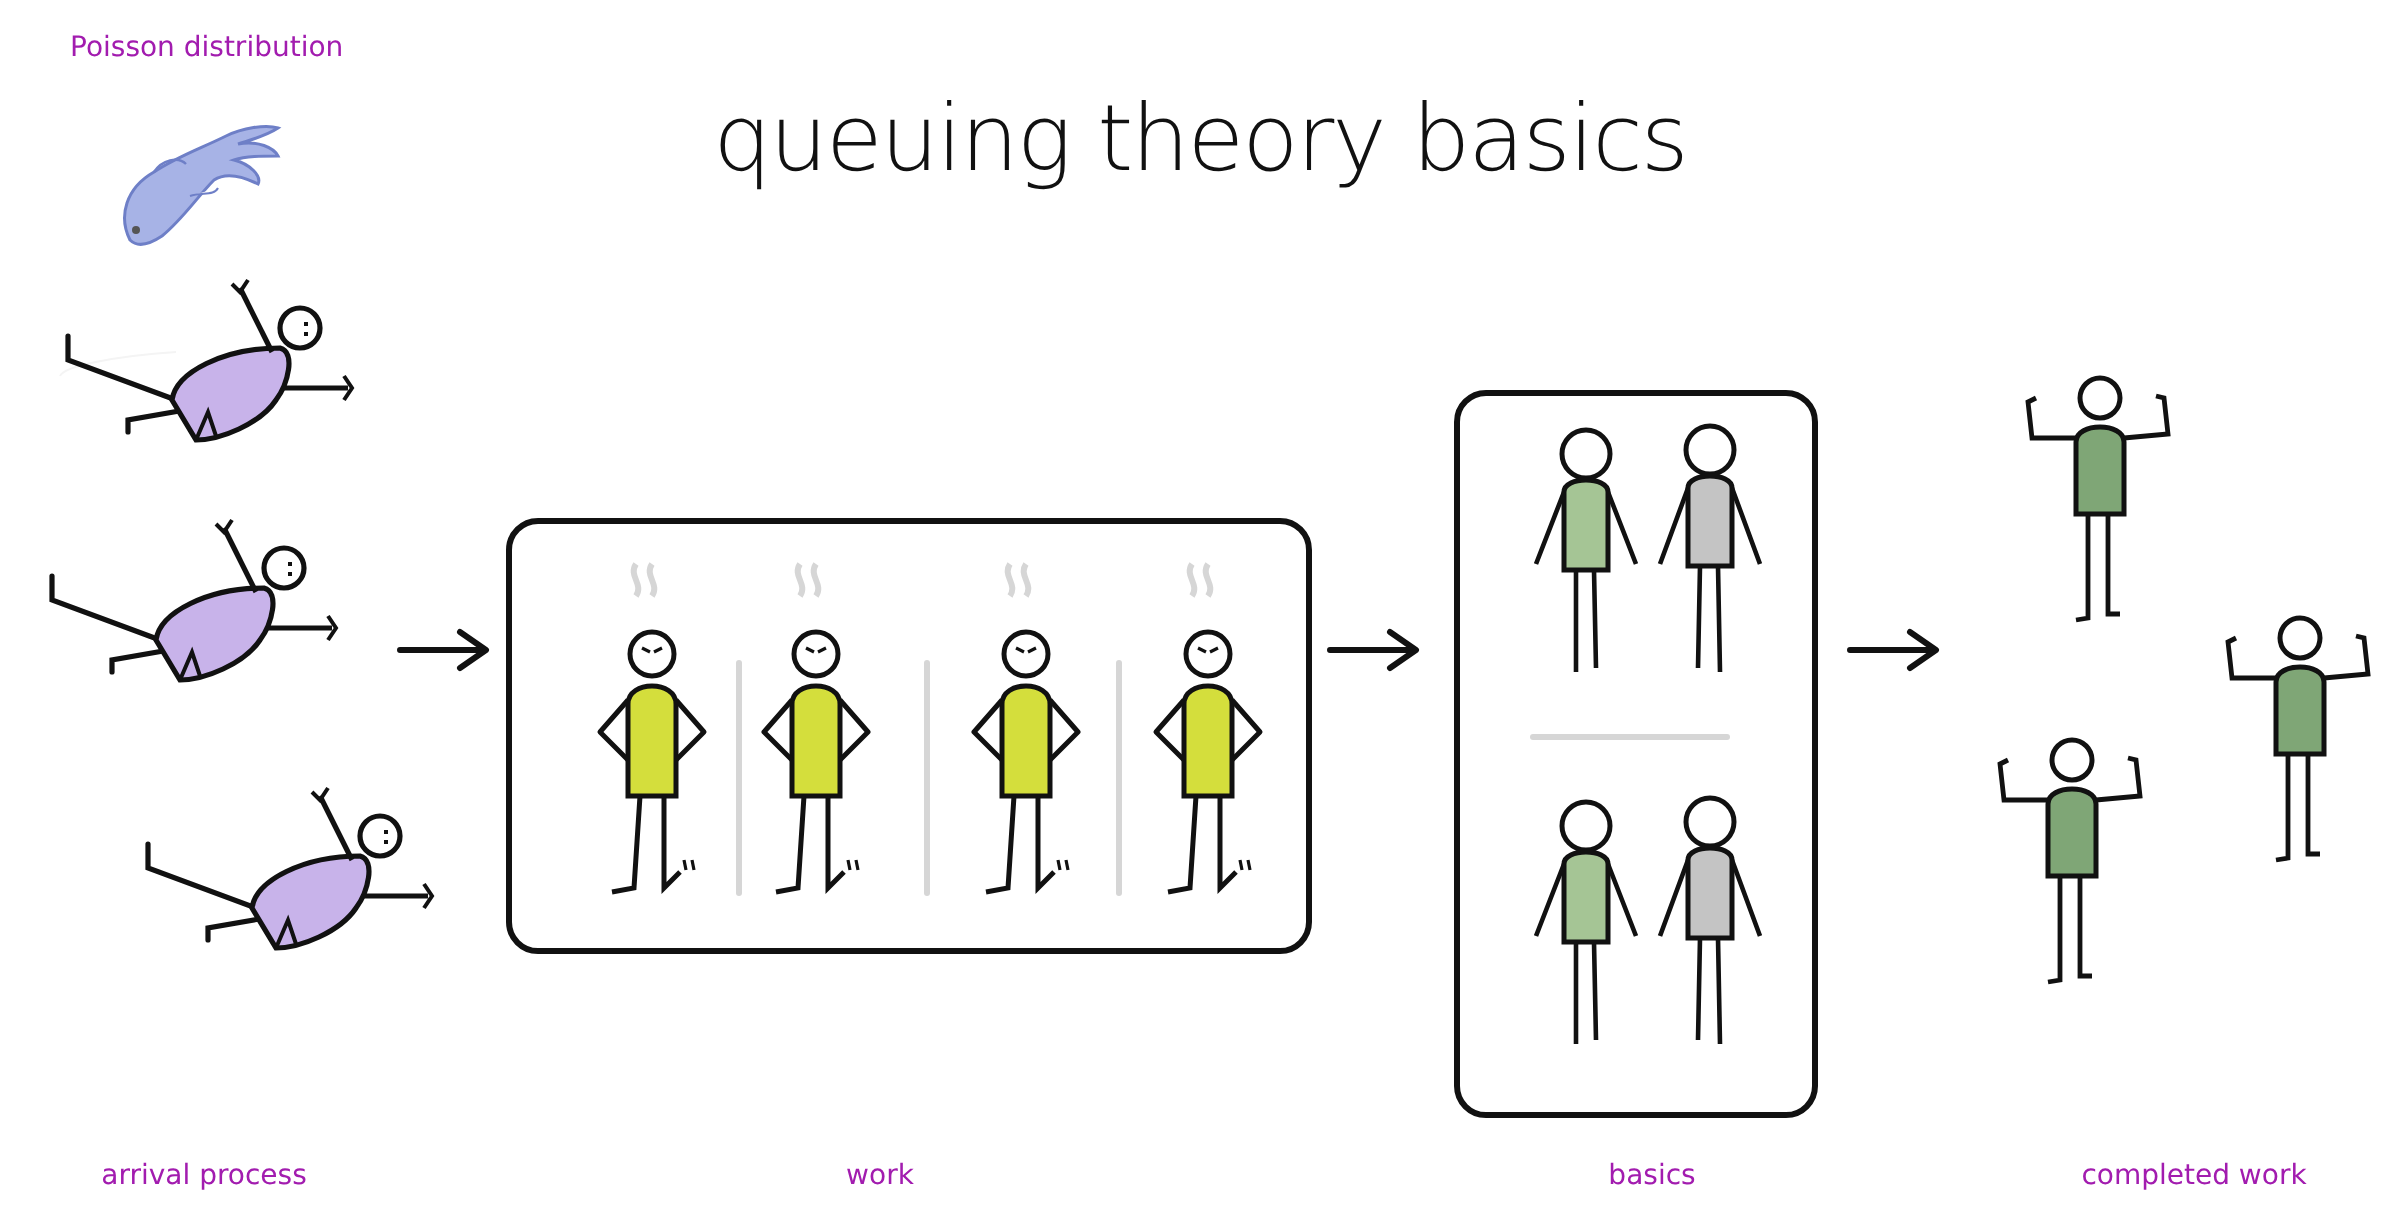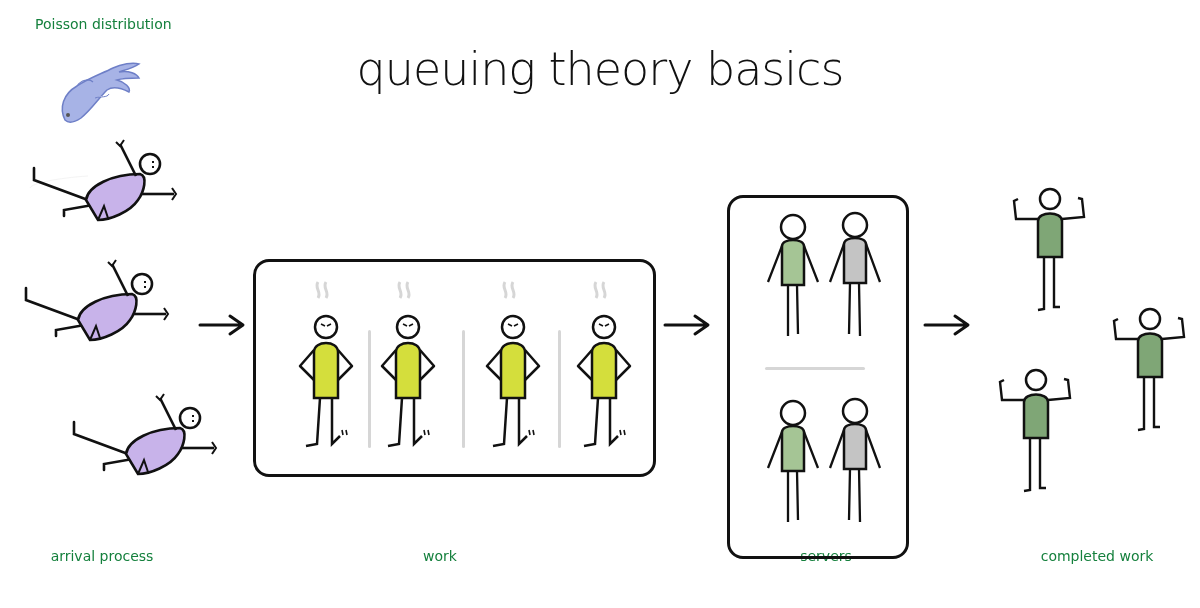--- a/index.html
+++ b/index.html
@@ -1,36 +1,36 @@
 <!DOCTYPE html>
 <html><head>
 <meta charset="utf-8">
 <style>
   html,body{margin:0;padding:0;background:#ffffff;}
   body{width:1200px;height:608px;position:relative;overflow:hidden;font-family:"Liberation Sans","DejaVu Sans",sans-serif;}
   .abs{position:absolute;}
   .title{left:0;width:1200px;top:42px;text-align:center;font-family:"DejaVu Sans",sans-serif;font-weight:200;font-size:46px;letter-spacing:-1px;color:#111;}
-  .caption{font-family:"DejaVu Sans",sans-serif;font-size:14px;color:#15803d;white-space:nowrap;}
+  .caption{font-family:"DejaVu Sans",sans-serif;font-size:14px;color:#a21caf;white-space:nowrap;}
   .topcap{left:35px;top:16px;}
-  .lbl{top:548px;transform:translateX(-50%);}
+  .lbl{top:580px;transform:translateX(-50%);}
   svg{position:absolute;overflow:visible;}
   .box{position:absolute;border:3.5px solid #111;border-radius:16px;box-sizing:border-box;}
 </style>
 </head>
 <body>
 
 
 
 
 <div class="abs title">queuing theory basics</div>
 <div class="abs caption topcap">Poisson distribution</div>
 
 <div class="abs caption lbl" style="left:102px">arrival process</div>
 <div class="abs caption lbl" style="left:440px">work</div>
-<div class="abs caption lbl" style="left:826px">servers</div>
+<div class="abs caption lbl" style="left:826px">basics</div>
 <div class="abs caption lbl" style="left:1097px">completed work</div>
 
 
 <svg style="left:55px;top:58px" width="90" height="70" viewBox="0 0 90 70">
   <path d="M10 62 C4 50 8 36 22 28 C34 20 46 16 58 10 C66 6 78 4 84 6 C78 10 70 12 64 14 C74 12 82 16 84 20 C76 20 68 20 62 22 C70 24 76 30 74 34 C66 30 58 28 52 32 C44 40 36 52 26 60 C20 64 14 66 10 62 Z" fill="#a7b3e6" stroke="#6e7fc7" stroke-width="1.5"></path>
   <path d="M22 28 C26 22 34 20 38 24" fill="none" stroke="#6e7fc7" stroke-width="1.2"></path>
   <path d="M40 40 C46 38 52 40 54 36" fill="#ffffff" stroke="#6e7fc7" stroke-width="1"></path>
   <circle cx="13" cy="57" r="2" fill="#555"></circle>
 </svg>
 

